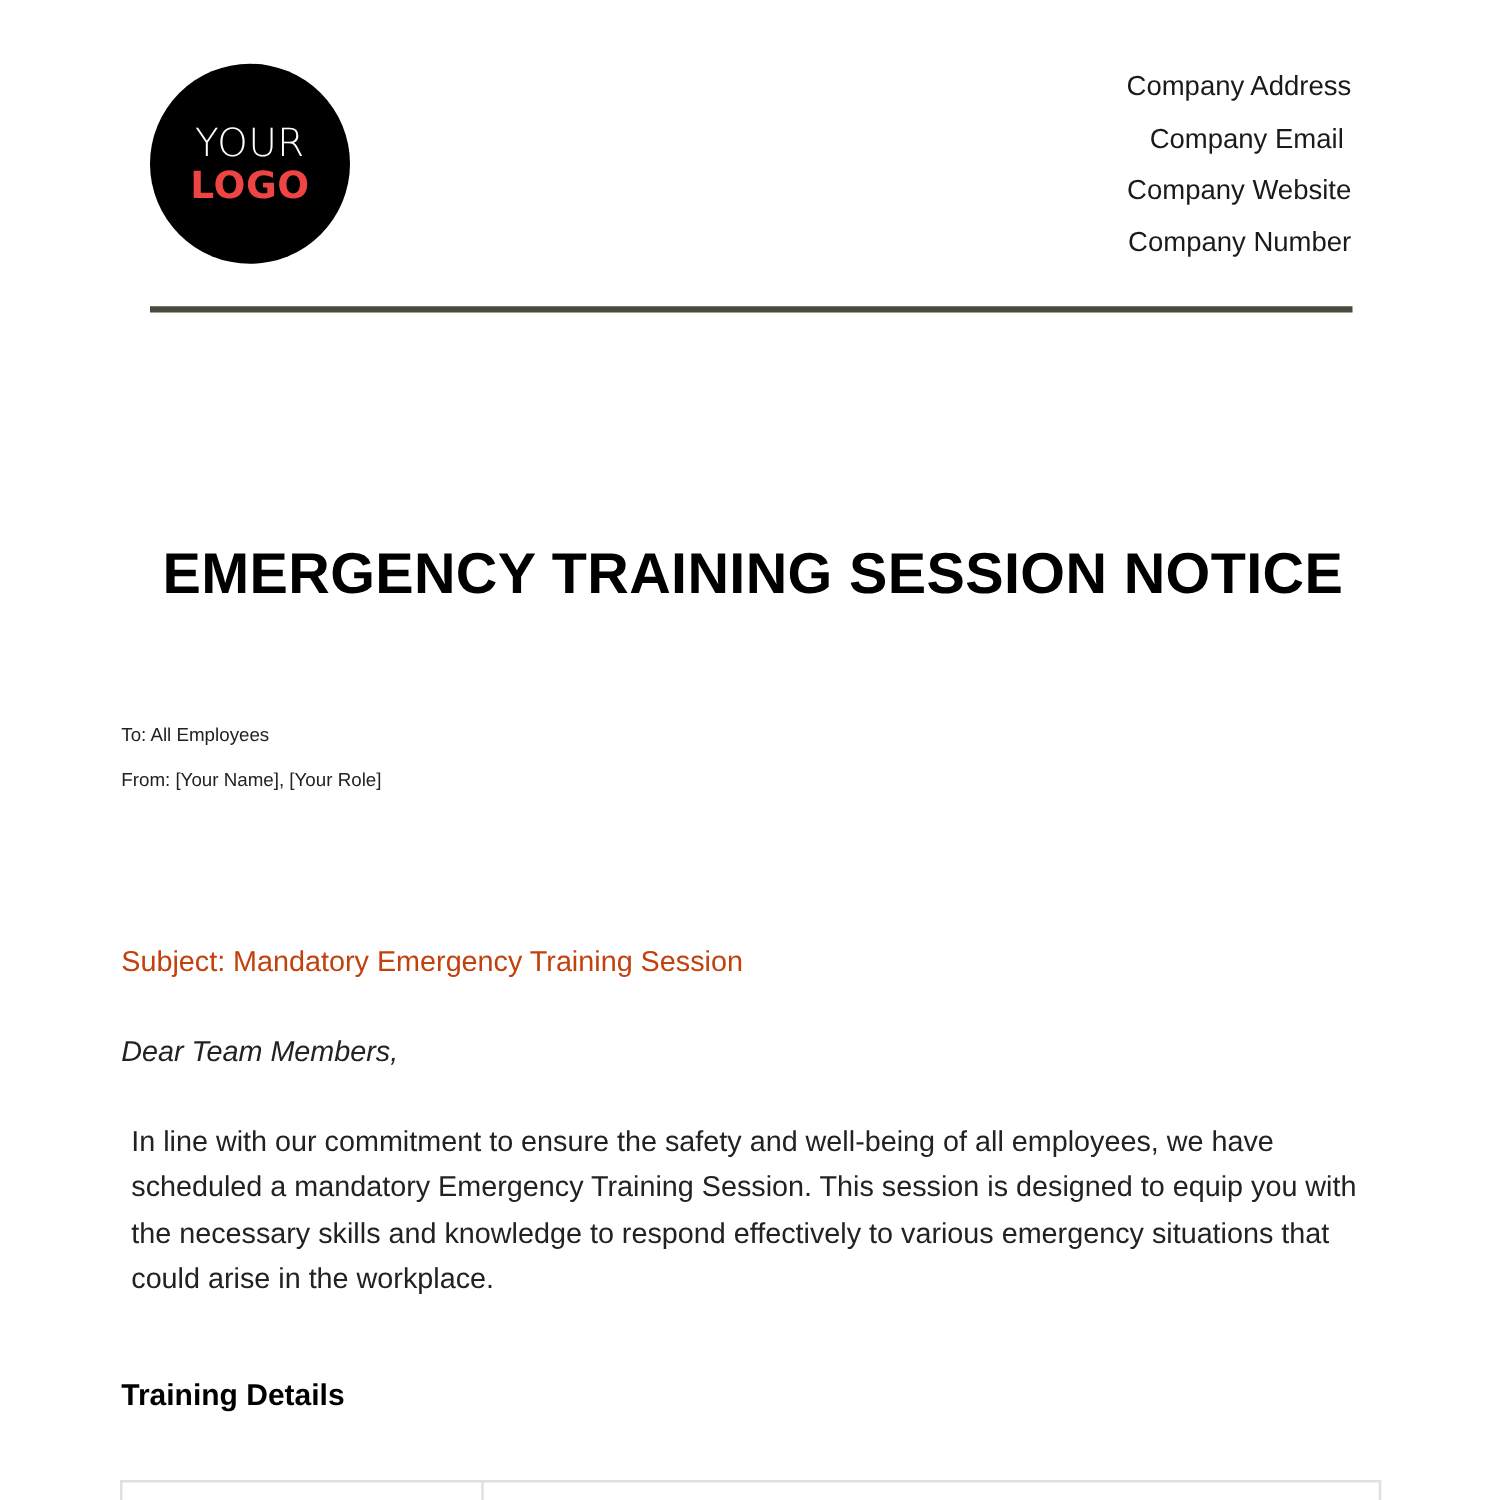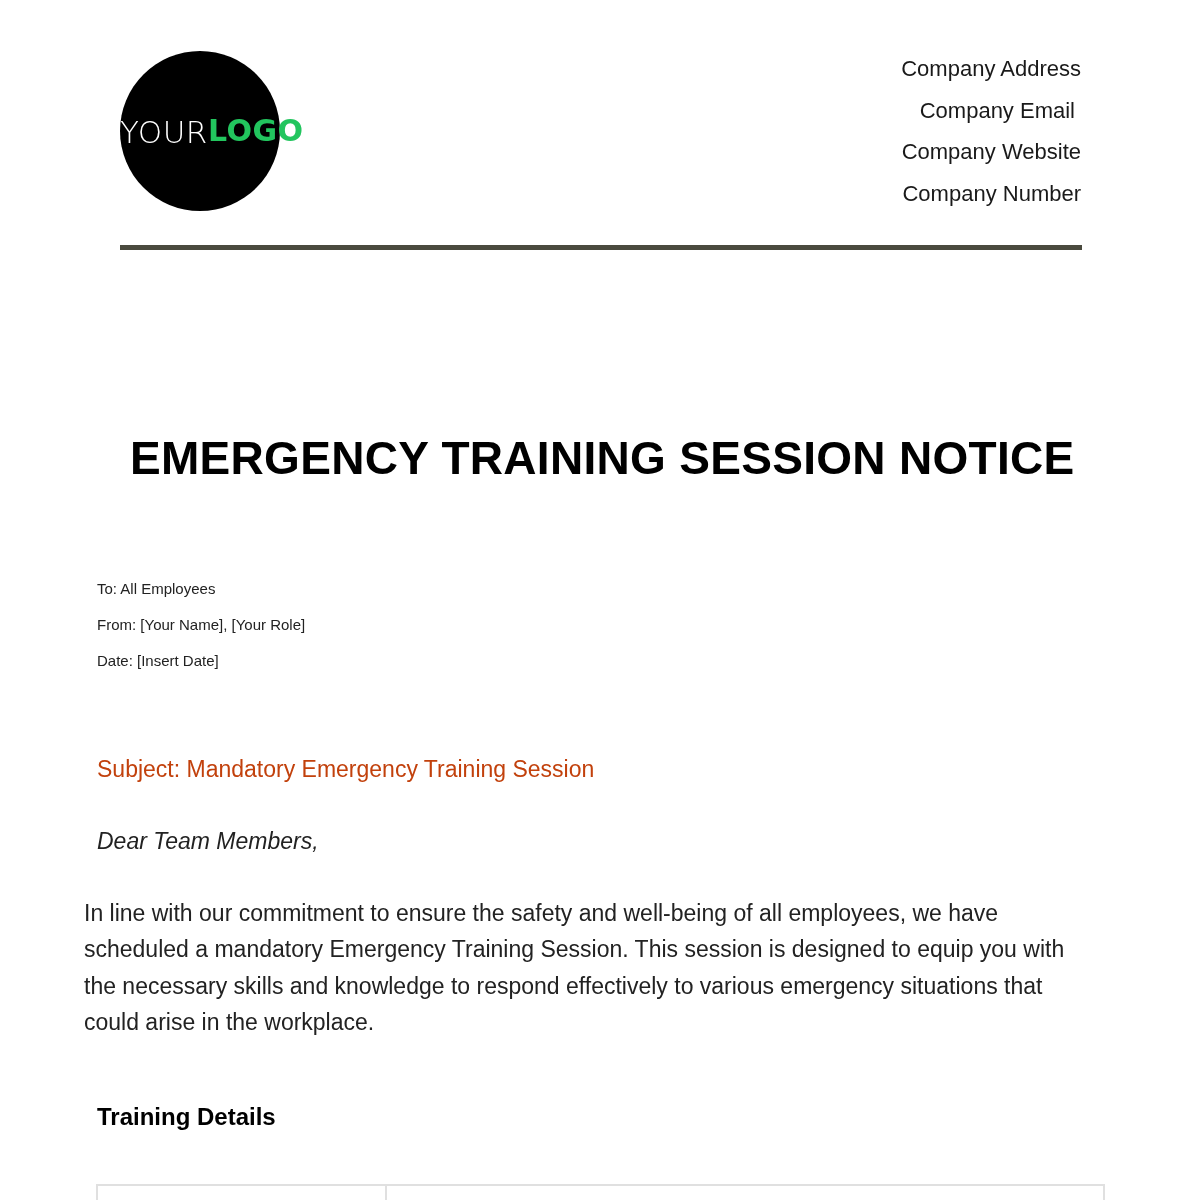--- a/index.html
+++ b/index.html
@@ -17,34 +17,35 @@
     }
     .logo {
       position: absolute;
       left: 120px;
       top: 51px;
       width: 160px;
       height: 160px;
       border-radius: 50%;
       background: #000000;
       display: flex;
-      flex-direction: row;
+      flex-direction: column;
       align-items: center;
+      justify-content: center;
     }
     .logo-line1 {
       color: #ffffff;
       font-family: "DejaVu Sans", sans-serif;
       font-weight: 300;
       font-size: 31px;
       line-height: 34px;
       letter-spacing: 0.5px;
       margin-top: 2px;
     }
     .logo-line2 {
-      color: #22c55e;
+      color: #ef4444;
       font-family: "DejaVu Sans", sans-serif;
       font-weight: bold;
       font-size: 30px;
       line-height: 34px;
       letter-spacing: 0.5px;
     }
     .company-info {
       position: absolute;
       right: 119px;
       top: 54px;
@@ -101,21 +102,21 @@
       position: absolute;
       left: 97px;
       top: 823px;
       font-size: 23px;
       line-height: 36px;
       color: #222222;
       font-style: italic;
     }
     .body-para {
       position: absolute;
-      left: 84px;
+      left: 105px;
       top: 895px;
       width: 990px;
       font-size: 23px;
       line-height: 36.3px;
       color: #222222;
       margin: 0;
     }
     .section-heading {
       position: absolute;
       left: 97px;
@@ -158,21 +159,20 @@
   <div>Company Number</div>
 </div>
 
 <div class="divider"></div>
 
 <h1 class="title" style="margin:12px;">EMERGENCY TRAINING SESSION NOTICE</h1>
 
 <div class="memo">
   <div>To: All Employees</div>
   <div>From: [Your Name], [Your Role]</div>
-  <div>Date: [Insert Date]</div>
 </div>
 
 <div class="subject">Subject: Mandatory Emergency Training Session</div>
 
 <div class="greeting">Dear Team Members,</div>
 
 <p class="body-para">In line with our commitment to ensure the safety and well-being of all employees, we have scheduled a mandatory Emergency Training Session. This session is designed to equip you with the necessary skills and knowledge to respond effectively to various emergency situations that could arise in the workplace.</p>
 
 <h2 class="section-heading">Training Details</h2>
 

